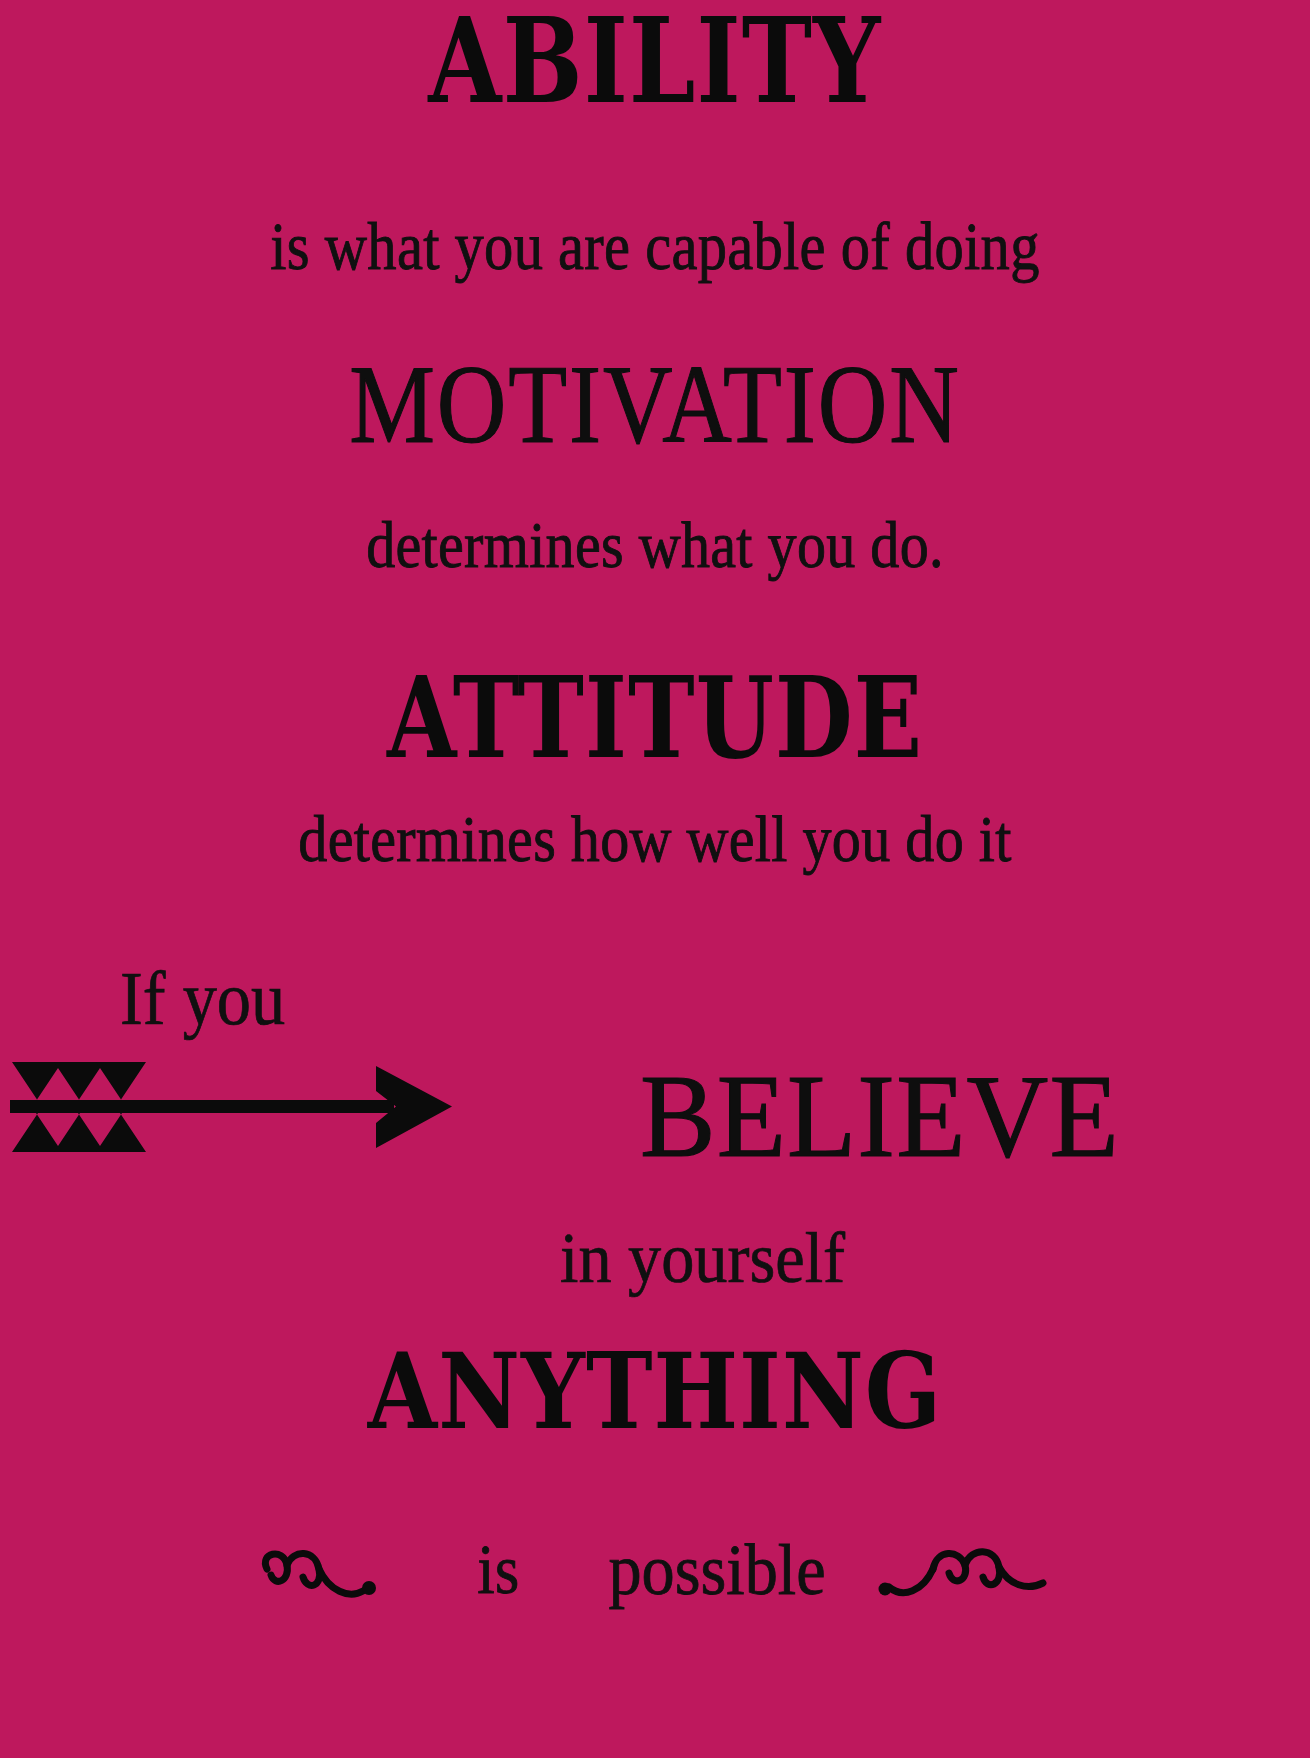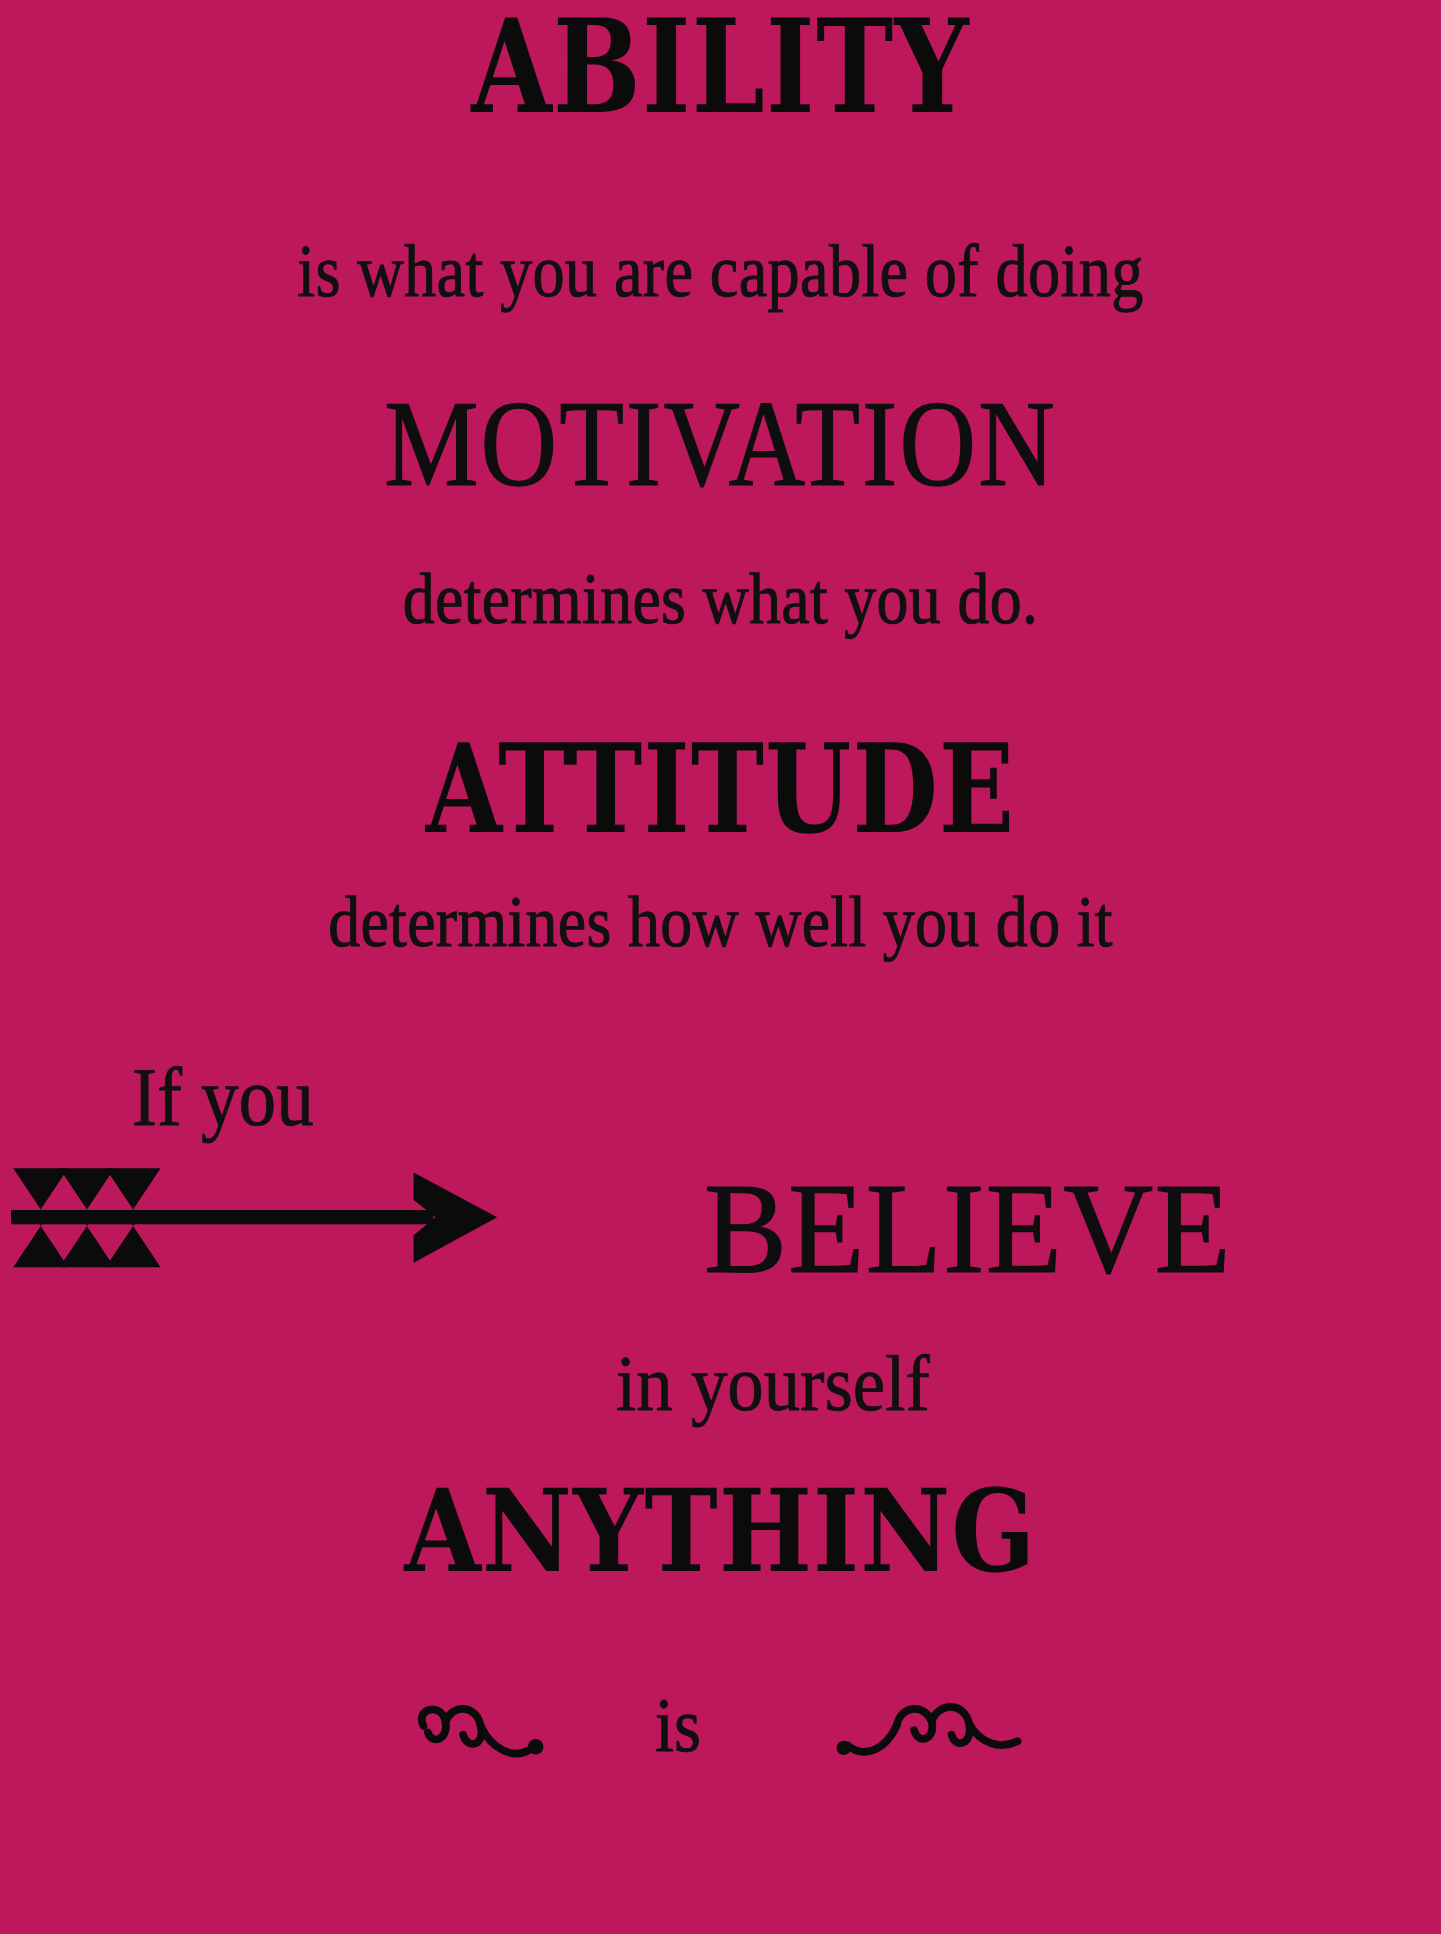--- a/index.html
+++ b/index.html
@@ -250,20 +250,23 @@
     </div>
 
     <span class="sr-gap-sm"></span>
 
     <div class="slot">
       <span class="word-is">is</span>
     </div>
 
     <span class="sr-gap-md"></span>
 
+    <div class="slot">
+      <span class="word-possible">possible</span>
+    </div>
 
     <span class="sr-gap-sm"></span>
 
     <div class="slot">
       <svg class="flourish-right" viewBox="0 0 190 90">
         <g fill="none" stroke="#0b0b0b" stroke-width="7" stroke-linecap="round">
           <path d="M14 62 C28 74, 48 66, 58 44"></path>
           <path d="M58 44 C62 24, 84 24, 90 40 C94 56, 78 62, 74 48"></path>
           <path d="M90 40 C96 22, 120 22, 124 42 C128 60, 112 66, 108 52"></path>
           <path d="M124 42 C134 60, 152 66, 168 58"></path>

